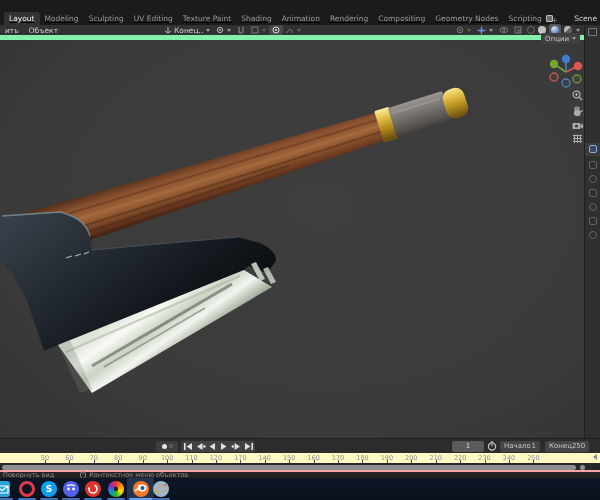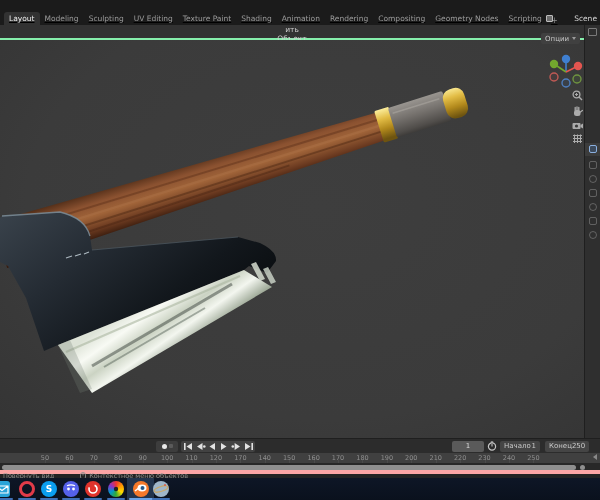--- a/index.html
+++ b/index.html
@@ -19,22 +19,22 @@
     line-height:9px; white-space:nowrap; cursor:default; }
   .tab.active { background:#323232; color:#ececec; border-radius:3px 3px 0 0; }
   .tab-plus { font-size:8px; color:#8f8f8f; padding:0 4px; }
   #scenechip { position:absolute; right:3px; top:1px; height:12px; display:flex;
     align-items:center; gap:21px; color:#d6d6d6; font-size:7.5px; }
   .mini-square { width:7px; height:7px; border:1px solid #bdbdbd; border-radius:1px;
     background:#6d6d6d; }
 
   
   #vheader { position:absolute; left:0; top:25px; width:584px; height:15px;
-    background:#323232; border-bottom:2px solid #86efac; display:flex; align-items:center;
-    font-size:7.5px; color:#cfcfcf;flex-direction:column; }
+    background:#323232; border-bottom:5px solid #86efac; display:flex; align-items:center;
+    font-size:7.5px; color:#cfcfcf; }
   .vmenu { padding:0 5px; white-space:nowrap; }
   .chip { display:flex; align-items:center; gap:2px; padding:1px 3px; border-radius:2px;
     white-space:nowrap; }
   .caret { width:0; height:0; border-left:2.5px solid transparent;
     border-right:2.5px solid transparent; border-top:3px solid #9a9a9a; margin-left:1px; }
   .dim { opacity:.45; }
   .sphere { width:8px; height:8px; border-radius:50%; }
   .sph-wire { border:1px solid #909090; background:transparent; opacity:.6; }
   .sph-solid { background:#c2c2c2; }
   .sph-mat { background:radial-gradient(circle at 35% 30%, #cfe0f2, #6f95c4 60%, #3c5a82); }
@@ -74,36 +74,36 @@
     background:#424242; border-radius:2px; padding:0 1px; }
   .tbtn { width:12px; height:11px; display:flex; align-items:center; justify-content:center; }
   .fld { position:absolute; top:1.5px; height:11px; border-radius:2px; font-size:7px;
     display:flex; align-items:center; color:#dcdcdc; }
   #frame-fld { left:452px; width:32px; background:#5a5a5a; justify-content:center; }
   #start-fld { left:500px; width:40px; background:#454545; justify-content:space-between;
     padding:0 4px; color:#c9c9c9; }
   #end-fld { left:545px; width:44px; background:#454545; justify-content:space-between;
     padding:0 4px; color:#c9c9c9; }
   #stopwatch { position:absolute; left:487px; top:2px; }
-  #ruler { position:absolute; left:0; top:14px; width:600px; height:10px; background:#404040; }
+  #ruler { position:absolute; left:0; top:14px; width:600px; height:10px; background:#fef9c3; }
   .rnum { position:absolute; top:1px; transform:translateX(-50%); font-size:6.5px;
     color:#8f8f8f; }
   .rtick { position:absolute; top:7px; width:1px; height:3px; background:#4b4b4b; }
   #ruler-collapse { position:absolute; right:3px; top:1px; width:0; height:0;
     border-top:3px solid transparent; border-bottom:3px solid transparent;
     border-right:4px solid #8a8a8a; }
   #tl-scroll { position:absolute; left:0; top:24px; width:600px; height:8px; background:#282828; }
   #tl-bar { position:absolute; left:2px; top:1.5px; width:574px; height:5px;
     background:#8f8f8f; border-radius:2.5px; }
   #tl-dot { position:absolute; left:580px; top:2px; width:5px; height:5px;
     background:#8f8f8f; border-radius:50%; }
 
   
   #statusbar { position:absolute; left:0; top:470px; width:600px; height:8px;
-    background:#232323; border-top:4px solid #fca5a5; font-size:6.5px; color:#8f8f8f;
+    background:#232323; border-top:2px solid #fca5a5; font-size:6.5px; color:#8f8f8f;
     display:flex; align-items:center; }
   #status-left { margin-left:3px; }
   #mouse-ic { margin-left:26px; }
   #status-right { margin-left:3px; }
 
   
   #taskbar { position:absolute; left:0; top:478px; width:600px; height:22px;
     background:linear-gradient(#0e1626,#0a111d); }
   .tb-ic { position:absolute; top:3px; width:16px; height:16px; border-radius:50%; }
   .tb-under { position:absolute; top:20px; height:2px; width:18px; background:#3f6fb5;

